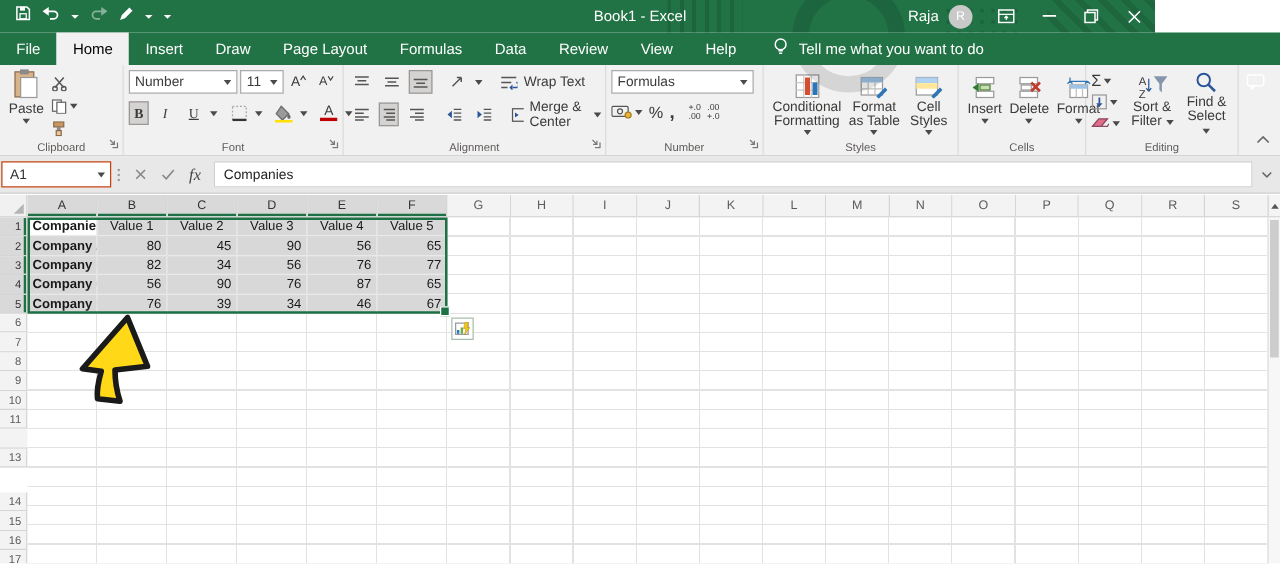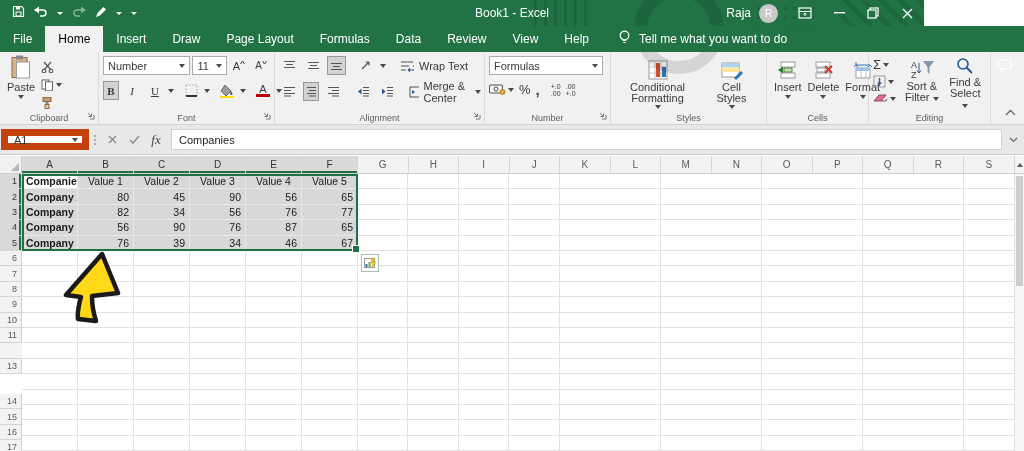--- a/index.html
+++ b/index.html
@@ -32,21 +32,21 @@
   .crt{width:0;height:0;border-left:3px solid transparent;border-right:3px solid transparent;border-top:4px solid #4a4a4a;display:inline-block;}
   .combo{background:#fff;border:1px solid #ababab;height:19px;display:flex;align-items:center;padding:0 4px;box-sizing:border-box;}
   .rrow{display:flex;align-items:center;}
   .tgl{display:flex;align-items:center;justify-content:center;min-width:16px;height:19px;padding:0 2px;}
   .tgl.on{background:#d5d3d1;border:1px solid #9a9896;box-sizing:border-box;}
   .bigbtn{display:flex;flex-direction:column;align-items:center;justify-content:flex-start;text-align:center;line-height:12px;padding:1px 3px;}
   .bigbtn .bb-ic{height:22px;display:flex;align-items:flex-end;margin-bottom:2px;}
   .minirow{display:flex;align-items:center;gap:2px;height:15px;}
   
   #fbar{position:absolute;top:125px;left:0;width:1024px;height:30px;background:#e8e8e8;border-bottom:1px solid #cfcfcf;box-sizing:border-box;display:flex;align-items:center;z-index:4;}
-  #namebox{width:88px;height:21px;background:#fff;border:7px solid #c2410c;box-sizing:border-box;margin-left:1px;display:flex;align-items:center;font-size:11px;color:#333;padding-left:6px;}
+  #namebox{width:88px;height:21px;background:#fff;border:1px solid #c2410c;box-sizing:border-box;margin-left:1px;display:flex;align-items:center;font-size:11px;color:#333;padding-left:6px;}
   #namebox .crt{margin-left:auto;margin-right:4px;}
   .fdots{width:12px;display:flex;flex-direction:column;align-items:center;gap:2px;}
   .fdots i{width:2px;height:2px;background:#9a9a9a;border-radius:50%;}
   .fbtn{width:22px;height:21px;display:flex;align-items:center;justify-content:center;}
   #fxlbl{font-family:"Liberation Serif",serif;font-style:italic;font-size:13px;color:#444;}
   #formula-field{flex:1;height:21px;background:#fff;border:1px solid #d0d0d0;box-sizing:border-box;margin-left:4px;display:flex;align-items:center;padding-left:7px;font-size:11px;color:#222;}
   #fchev{width:22px;display:flex;align-items:center;justify-content:center;}
   
   #sheet{position:absolute;top:156px;left:0;width:1024px;height:295px;background:#fff;z-index:3;}
   #corner{position:absolute;left:0;top:0;width:22px;height:18px;background:#f1f1f1;border-right:1px solid #cfcfcf;border-bottom:1px solid #cfcfcf;box-sizing:border-box;}
@@ -369,31 +369,43 @@
         <span class="decnum"><span>.00</span><br><span>+.0</span></span>
       </div>
       <div class="rgroup-label">Number</div>
       <span class="launcher"><svg width="9" height="9">
             <path d="M8,4 V8 H4" fill="none" stroke="#777"></path>
             <path d="M2,2 L5.5,5.5 M5.5,2.5 V5.5 H2.5" fill="none" stroke="#777"></path>
           </svg></span>
     </div>
 
     <div class="rgroup" style="width:156px;">
-      <div style="display:flex;justify-content:space-around;height:100%;align-items:center;">
+      <div style="display:flex;justify-content:space-around;height:100%;">
         <div class="bigbtn" style="width:62px;">
           <span class="bb-ic">
               <svg width="20" height="20">
                 <rect x="1" y="1" width="18" height="18" fill="#fff" stroke="#9a9a9a"></rect>
                 <path d="M7,1 V19 M13,1 V19 M1,7 H19 M1,13 H19" stroke="#c9c9c9"></path>
                 <rect x="8" y="3" width="4" height="14" fill="#d34f2e"></rect>
                 <rect x="14" y="7" width="4" height="10" fill="#2e75b6"></rect>
               </svg>
             </span>
           <span class="twoLine">Conditional Formatting</span>
+          <span class="crt" style="margin-top:1px;"></span>
+        </div>
+        <div class="bigbtn" style="width:48px;">
+          <span class="bb-ic">
+              <svg width="22" height="18">
+                <rect x="1" y="1" width="17" height="14" fill="#fff" stroke="#9a9a9a"></rect>
+                <rect x="1" y="1" width="17" height="4" fill="#9dc3e6"></rect>
+                <path d="M6.5,5 V15 M12,5 V15 M1,10 H18" stroke="#bfbfbf"></path>
+                <path d="M13,16 L20,9 L22,11 L15,18 Z" fill="#2e75b6"></path>
+              </svg>
+            </span>
+          <span class="twoLine">Format as Table</span>
           <span class="crt" style="margin-top:1px;"></span>
         </div>
         <div class="bigbtn" style="width:40px;">
           <span class="bb-ic">
               <svg width="22" height="18">
                 <rect x="1" y="1" width="17" height="14" fill="#fff" stroke="#9a9a9a"></rect>
                 <rect x="1" y="1" width="17" height="4.5" fill="#aed2f0"></rect>
                 <rect x="1" y="5.5" width="17" height="4.5" fill="#ffe699"></rect>
                 <path d="M13,16 L20,9 L22,11 L15,18 Z" fill="#2e75b6"></path>
               </svg>

